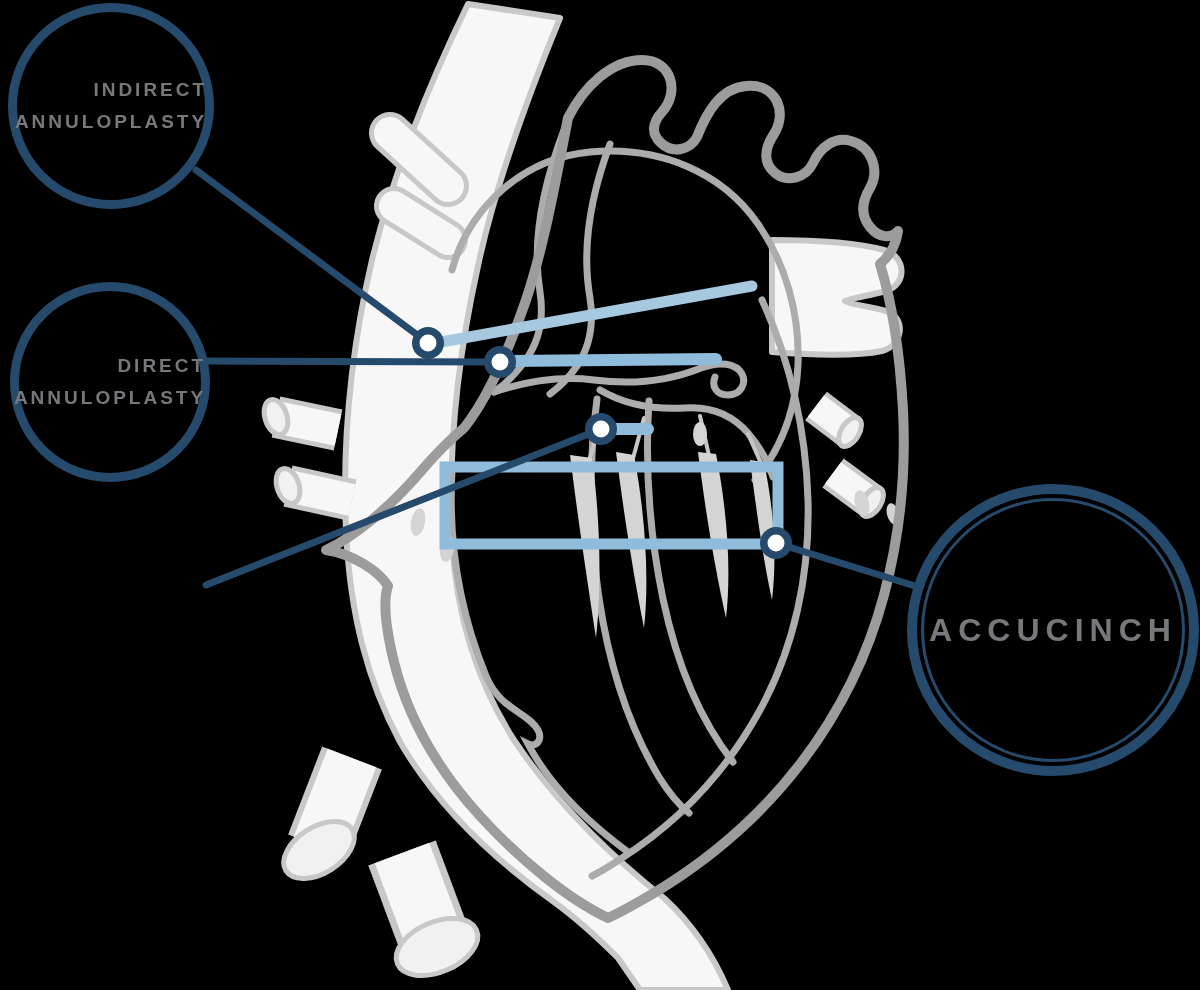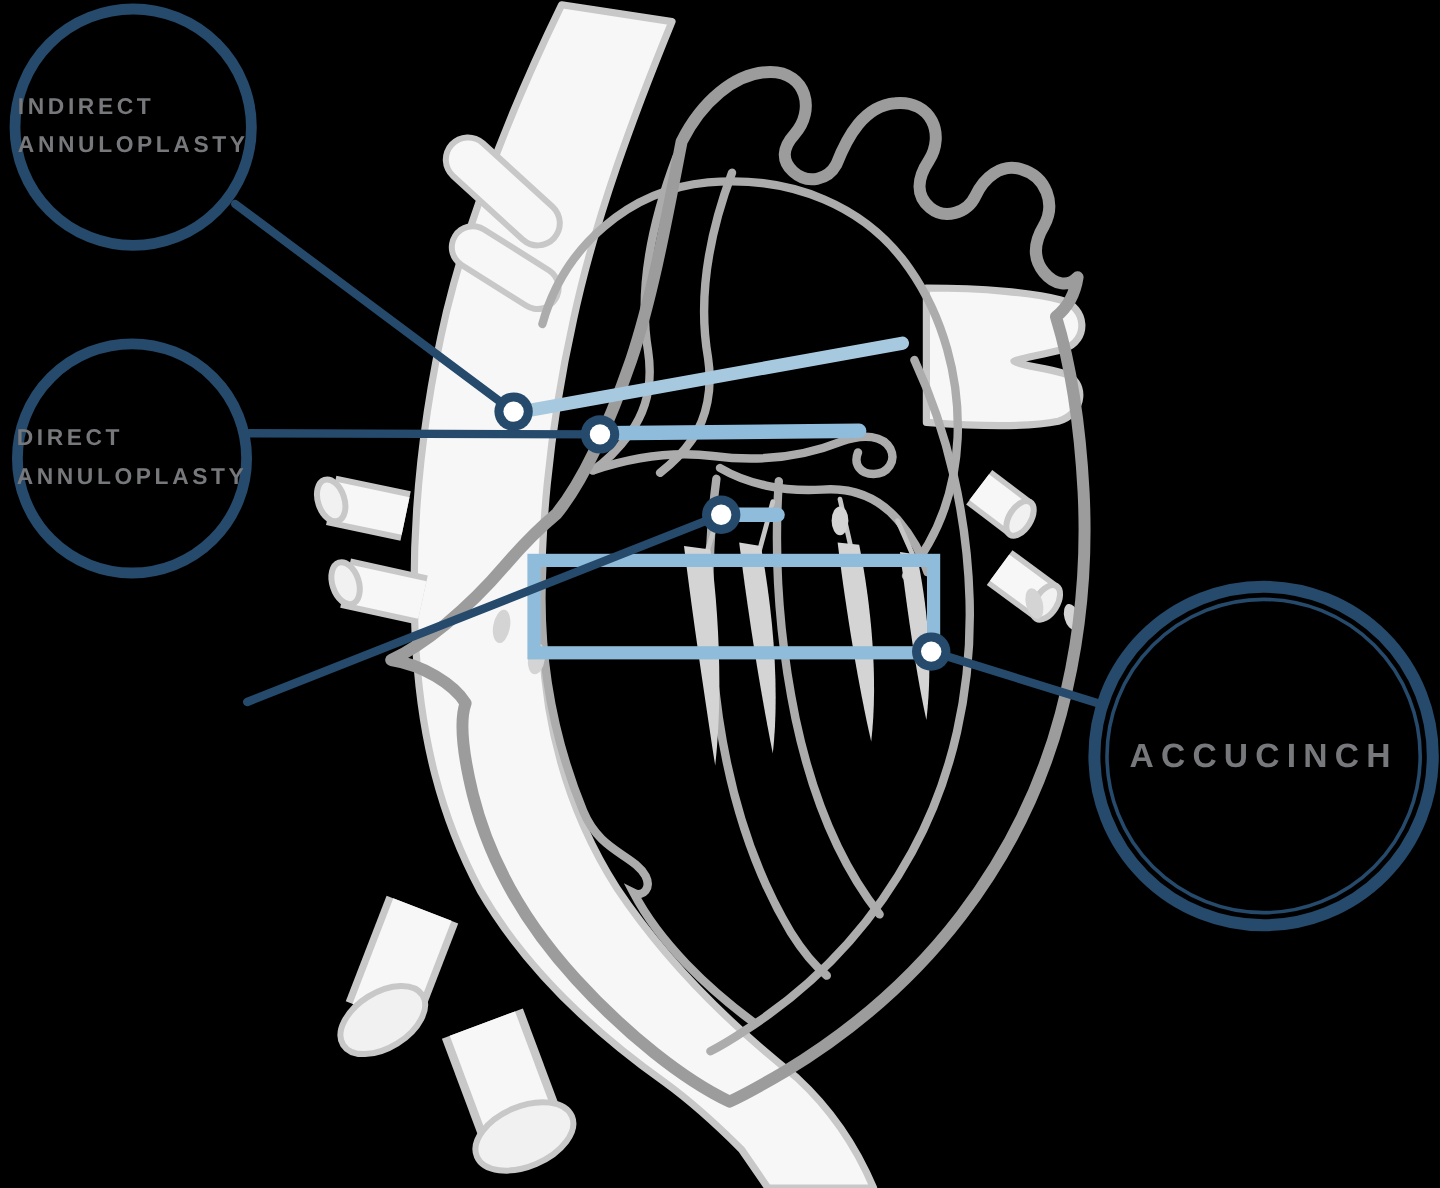--- a/index.html
+++ b/index.html
@@ -23,33 +23,33 @@
   .ann-lighter{stroke:var(--blue_lighter);stroke-width:11;stroke-linecap:round;fill:none;}
   .ann-blue{stroke:var(--blue_light);stroke-width:12;stroke-linecap:round;fill:none;}
   .ann-rect{stroke:var(--blue_light);stroke-width:11;fill:none;}
   .navy-line{stroke:var(--navy);stroke-width:7;fill:none;stroke-linecap:round;}
   .dot-outer{fill:var(--navy);}
   .dot-inner{fill:#FFFFFF;}
 
   
   .callout{
     position:absolute;border-radius:50%;border:9px solid var(--navy);
-    display:flex;align-items:center;justify-content:center;text-align:left;
+    display:flex;align-items:center;justify-content:center;text-align:right;
     box-sizing:border-box;
   }
   .callout-text{
     color:var(--label_text);font-weight:700;font-size:19px;letter-spacing:3px;
     line-height:32px;text-transform:uppercase;
   }
   .callout-text span{display:block;}
   .c1{left:8px;top:3px;width:206px;height:206px;}
   .c2{left:10px;top:282px;width:200px;height:200px;}
   .c3{left:3px;top:521px;width:208px;height:208px;}
   .c4{left:907px;top:484px;width:292px;height:292px;border-width:10px;}
-  .c4 .callout-text{font-size:28px;letter-spacing:6px;}
+  .c4 .callout-text{font-size:32px;letter-spacing:6px;}
   .inner-ring{
     position:absolute;inset:4px;border:3px solid var(--navy);border-radius:50%;
     pointer-events:none;
   }
 </style>
 </head>
 <body>
 
 <div class="stage">
 

